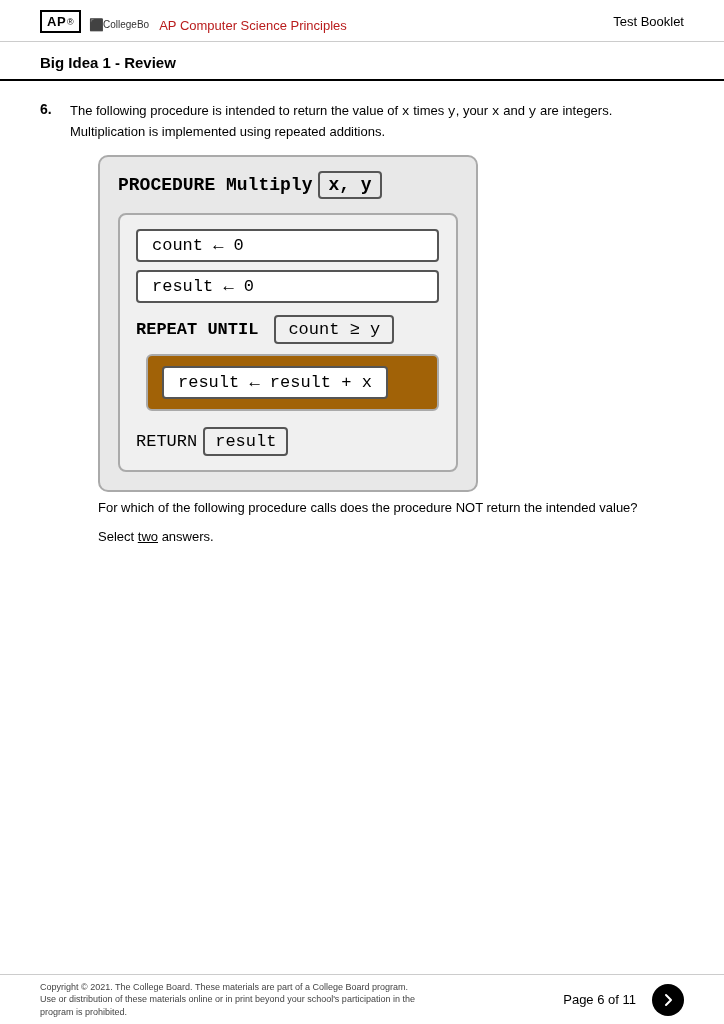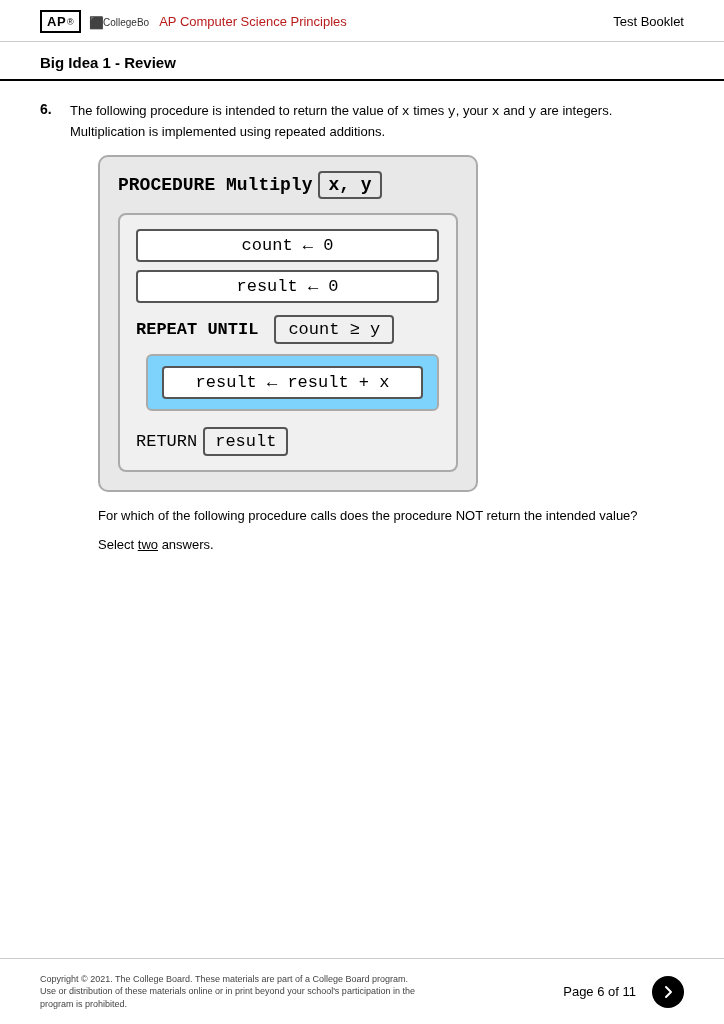--- a/index.html
+++ b/index.html
@@ -22,21 +22,21 @@
     .header {
       display: flex;
       align-items: center;
       justify-content: space-between;
       padding: 10px 40px 8px 40px;
       border-bottom: 1px solid #ccc;
     }
 
     .header-left {
       display: flex;
-      align-items: center;
+      align-items: flex-end;
       gap: 8px;
     }
 
     .ap-logo {
       display: flex;
       align-items: center;
       border: 2px solid #000;
       padding: 2px 5px;
       font-weight: bold;
       font-size: 13px;
@@ -101,23 +101,22 @@
       font-size: 13px;
       background: none;
     }
 
     .underline {
       text-decoration: underline;
     }
 
     
     .procedure-diagram {
-      margin: 14px 0 14px 28px;
+      margin: 14px 0 6px 28px;
       display: inline-block;
-      text-align: center;
     }
 
     .proc-outer {
       border: 2px solid #aaa;
       border-radius: 10px;
       background: #e8e8e8;
       padding: 14px 18px 18px 18px;
       display: inline-block;
       min-width: 380px;
     }
@@ -184,24 +183,24 @@
       padding: 3px 12px;
       font-family: 'Courier New', Courier, monospace;
       font-size: 17px;
       background: #f0f0f0;
       white-space: nowrap;
     }
 
     .repeat-body {
       border: 2px solid #aaa;
       border-radius: 6px;
-      background: #7dd3fc;
+      background: #a16207;
       padding: 10px 14px;
       display: flex;
-      flex-direction: column;
+      flex-direction: row;
       margin-left: 10px;
       margin-bottom: 10px;
     }
 
     .repeat-body .assign-box {
       margin-bottom: 0;
     }
 
     .return-row {
       display: flex;
@@ -235,21 +234,21 @@
     .question-body p {
       margin-bottom: 8px;
     }
 
     
     .footer {
       position: absolute;
       bottom: 0;
       left: 0;
       right: 0;
-      height: 66px;
+      height: 50px;
       display: flex;
       align-items: center;
       justify-content: space-between;
       padding: 0 40px;
       border-top: 1px solid #ccc;
     }
 
     .footer-copyright {
       font-size: 9px;
       color: #444;

